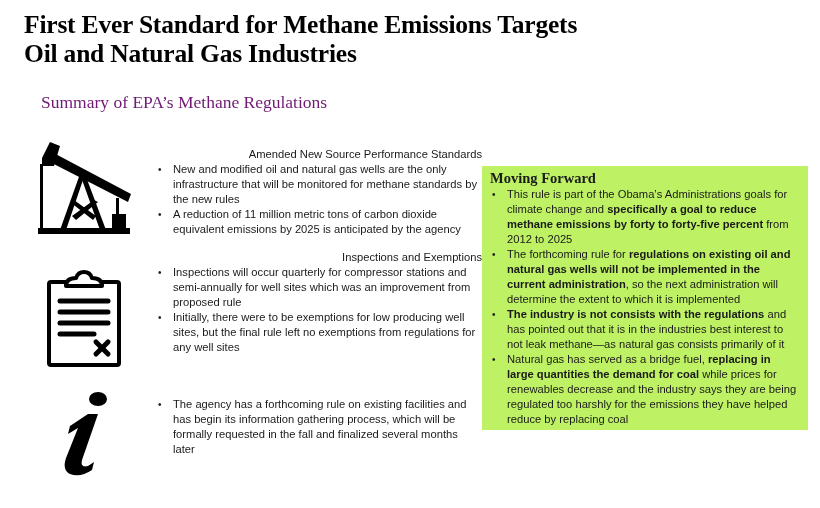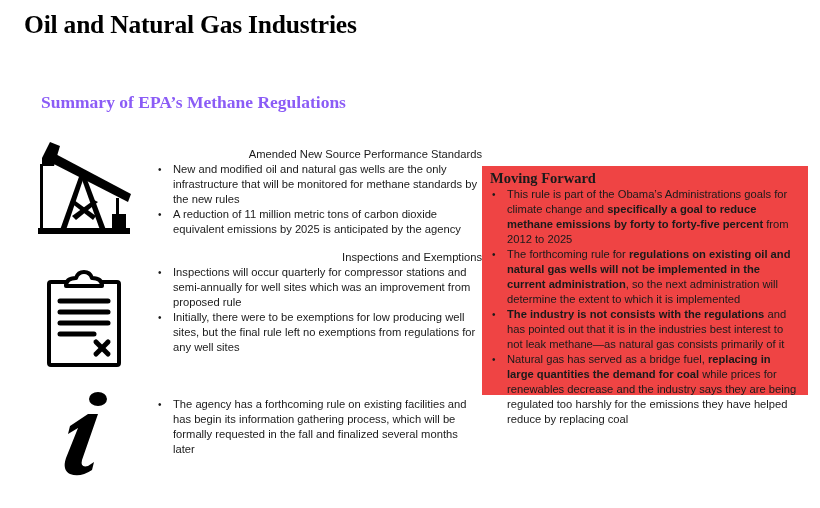--- a/index.html
+++ b/index.html
@@ -7,57 +7,58 @@
     body { position: relative; font-family: "Liberation Sans", sans-serif; color: #1a1a1a; }
 
     .title {
       position: absolute; left: 24px; top: 10px; width: 760px;
       font-family: "Liberation Serif", serif; font-weight: bold;
       font-size: 25.5px; line-height: 29px; color: #000;
       letter-spacing: -0.2px;
     }
     .subtitle {
       position: absolute; left: 41px; top: 92px;
-      font-family: "Liberation Serif", serif; font-weight: bold;
-      font-size: 17.5px; color: #8b5cf6;
+      font-family: "Liberation Serif", serif; font-weight: normal;
+      font-size: 17.5px; color: #701a75;
     }
 
     .icon { position: absolute; }
     .icon svg { display: block; }
     #icon-pump { left: 36px; top: 136px; width: 96px; height: 100px; }
     #icon-clip { left: 46px; top: 270px; width: 76px; height: 98px; }
     #icon-info { left: 58px; top: 390px; width: 52px; height: 88px; }
 
     .section { position: absolute; left: 157px; width: 325px; font-size: 11.2px; line-height: 15px; }
     #sec-1 { top: 147px; }
     #sec-2 { top: 250px; }
     #sec-3 { top: 397px; }
     .section-heading { color: #1a1a1a; text-align: right; }
     ul.bullets { list-style: none; }
     ul.bullets li { position: relative; padding-left: 16px; }
     ul.bullets li .dot {
       position: absolute; left: 1px; top: 0; font-size: 10px;
     }
 
     .box {
-      position: absolute; left: 482px; top: 166px; width: 326px; height: 229px;
-      background: #ef4444;
+      position: absolute; left: 482px; top: 166px; width: 326px; height: 264px;
+      background: #bef264;
       padding: 4px 8px 0 8px;
     }
     .box-title {
       font-family: "Liberation Serif", serif; font-weight: bold;
       font-size: 14.5px; line-height: 17px; color: #1a1a1a;
     }
     .box ul.bullets li { font-size: 11.2px; line-height: 15px; padding-left: 17px; }
     .box ul.bullets li .dot { left: 2px; }
   </style>
 </head>
 <body>
 
 <div class="title">
+  <div>First Ever Standard for Methane Emissions Targets</div>
   <div>Oil and Natural Gas Industries</div>
 </div>
 <div class="subtitle">Summary of EPA’s Methane Regulations</div>
 
 <div class="icon" id="icon-pump">
   <svg width="96" height="100" viewBox="0 0 96 100">
 
     <rect x="2" y="92" width="92" height="6" fill="#000"></rect>
 
     <rect x="4" y="28" width="3" height="66" fill="#000"></rect>

